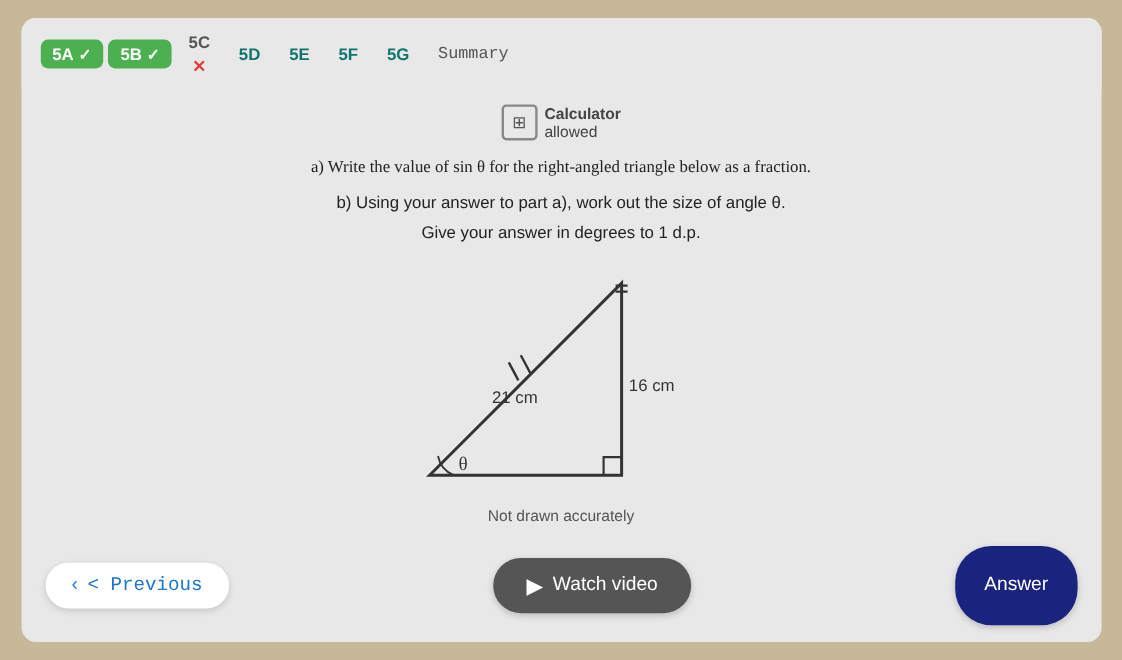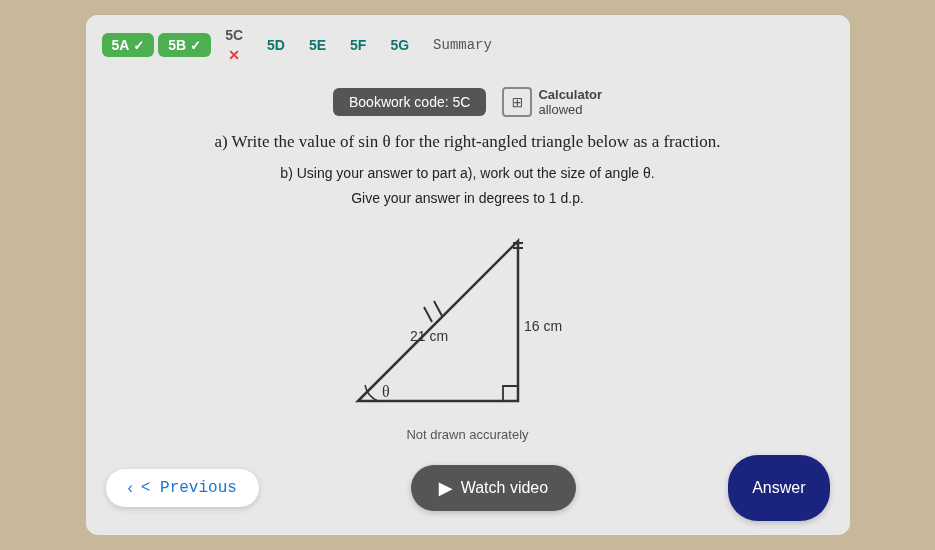--- a/index.html
+++ b/index.html
@@ -9,21 +9,21 @@
       height: 550px;
       background: #c8b89a;
       font-family: 'Georgia', serif;
       overflow: hidden;
       display: flex;
       align-items: center;
       justify-content: center;
     }
 
     .main-card {
-      width: 764px;
+      width: 900px;
       height: 520px;
       background: #e8e8e8;
       border-radius: 12px;
       display: flex;
       flex-direction: column;
       position: relative;
     }
 
     
     .top-nav {
@@ -122,21 +122,21 @@
       border-radius: 4px;
       display: flex;
       align-items: center;
       justify-content: center;
       font-size: 14px;
       color: #555;
     }
 
     .question-text {
       text-align: left;
-      font-size: 17px;
+      font-size: 14px;
       color: #222;
       margin-bottom: 8px;
       font-family: Georgia, serif;
       line-height: 1.5;
     }
 
     .question-text-b {
       text-align: right;
       font-size: 14px;
       color: #222;
@@ -253,23 +253,20 @@
       <span>5G</span>
     </div>
     <div class="nav-item summary">
       <span>Summary</span>
     </div>
   </div>
 
   <div class="content">
 
     <div class="bookwork-row">
-      <div class="bookwork-badge">
-        <span>Bookwork code: 5C</span>
-      </div>
       <div class="calculator-info">
         <div class="calc-icon">⊞</div>
         <div>
           <div style="font-weight:bold;">Calculator</div>
           <div>allowed</div>
         </div>
       </div>
     </div>
 
     <div class="question-text">

